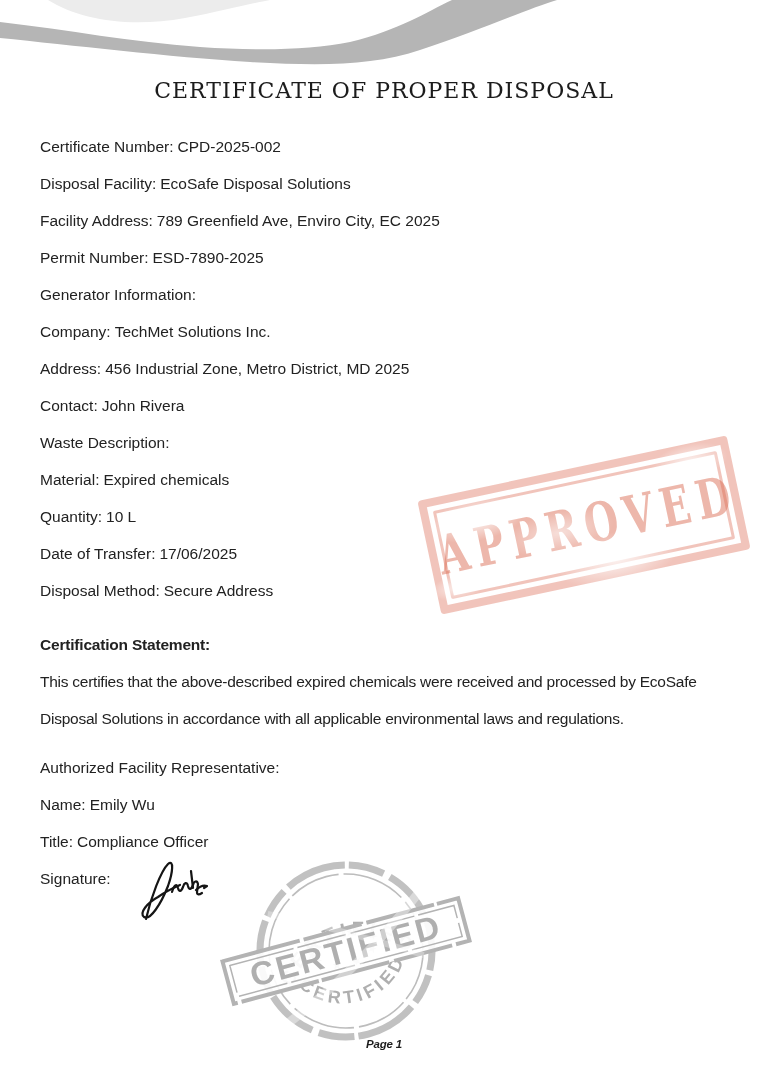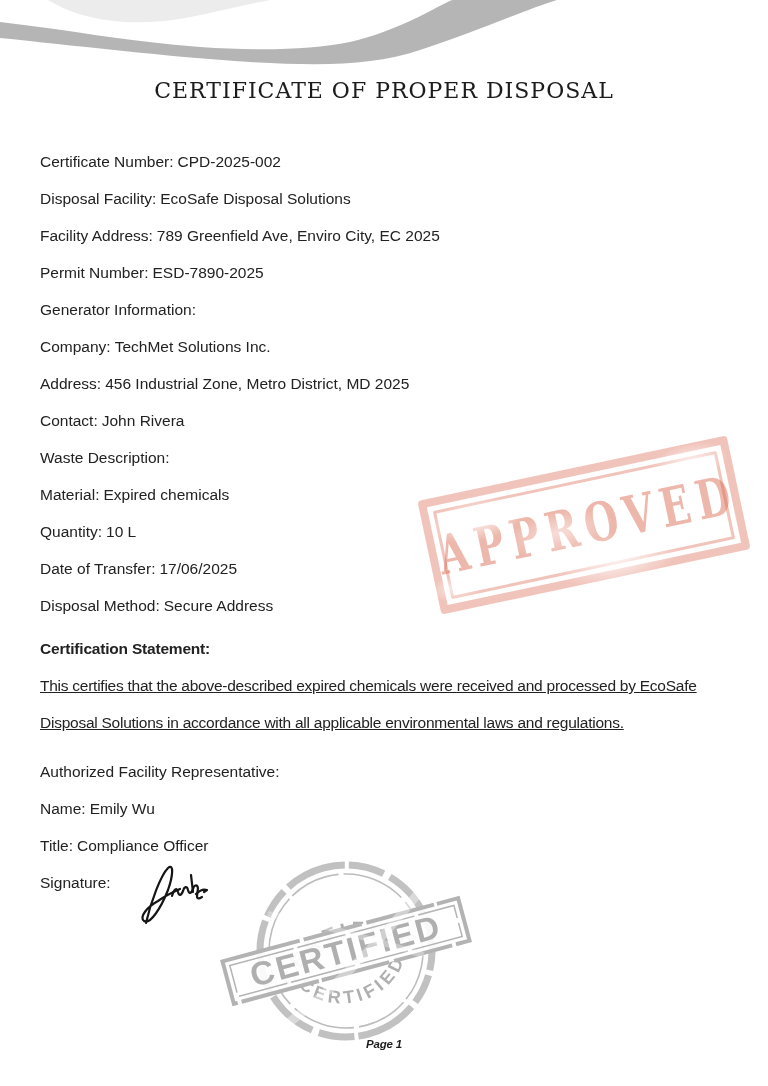--- a/index.html
+++ b/index.html
@@ -10,32 +10,32 @@
   }
   .wave-deco { position:absolute; top:0; left:0; width:768px; height:70px; }
   .content { position:absolute; top:0; left:40px; right:40px; }
   .doc-title {
     margin:80px 0 0 0; text-align:center;
     font-family:"DejaVu Serif", serif; font-weight:400;
     font-size:22px; letter-spacing:1px; color:#1c1c1c;
     line-height:22px;
   }
   .sec { margin:0; }
-  .sec-facility   { margin-top:52px; }
+  .sec-facility   { margin-top:37px; }
   .sec-generator  { margin-top:3px; }
   .sec-waste      { margin-top:16px; }
-  .sec-statement  { margin-top:28px; }
+  .sec-statement  { margin-top:39px; }
   .sec-rep        { margin-top:34px; }
   p.line {
     margin:0 0 22px 0; font-size:15.5px; line-height:15px;
     color:#222222; white-space:nowrap;
   }
   p.line .lbl { margin-right:4px; }
   p.line.bold-heading { font-weight:bold; letter-spacing:-0.2px; }
-  p.line.narrow { letter-spacing:-0.25px;text-decoration:underline; }
+  p.line.narrow { letter-spacing:-0.25px; }
   .sig-wrap { position:relative; }
   .signature-svg { position:absolute; left:94px; top:-12px; }
 
   
   .stamp-approved {
     position:absolute; left:426px; top:467px; width:300px; height:100px;
     transform:rotate(-12deg);
     border:8px solid rgba(222,115,92,0.42); border-radius:4px;
     display:flex; align-items:center; justify-content:center;
   }

